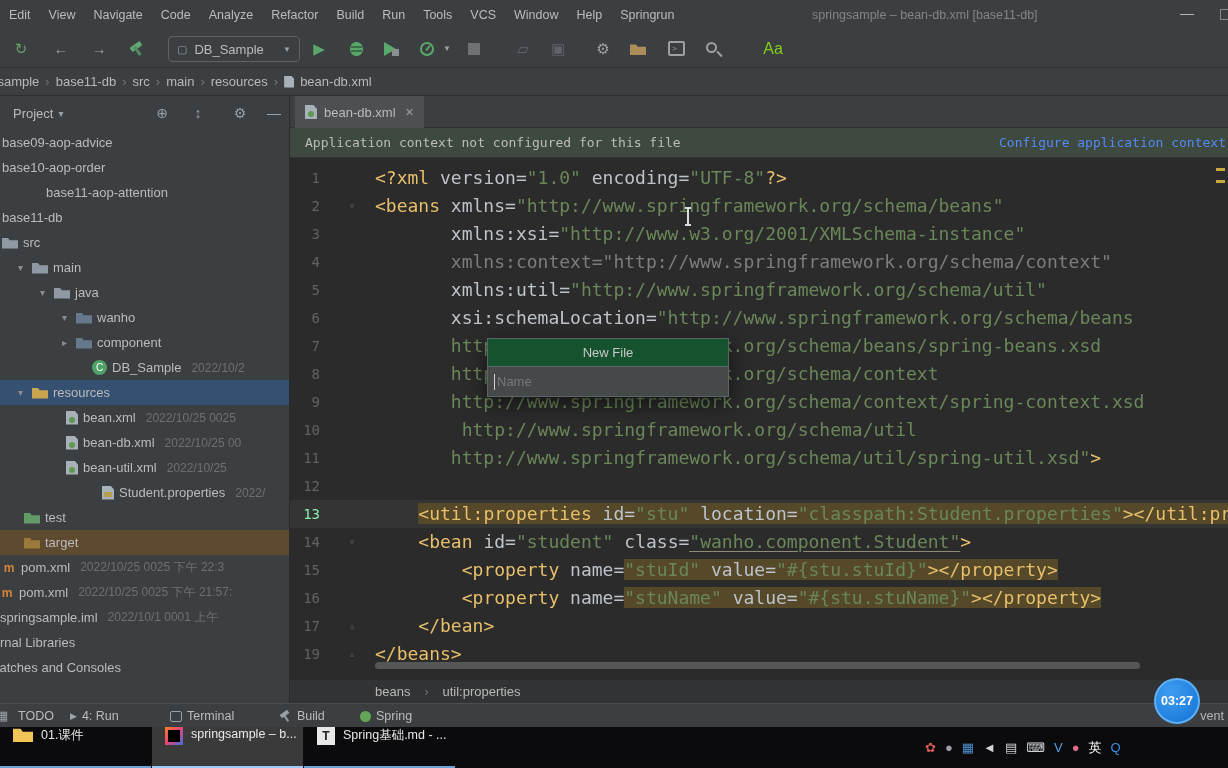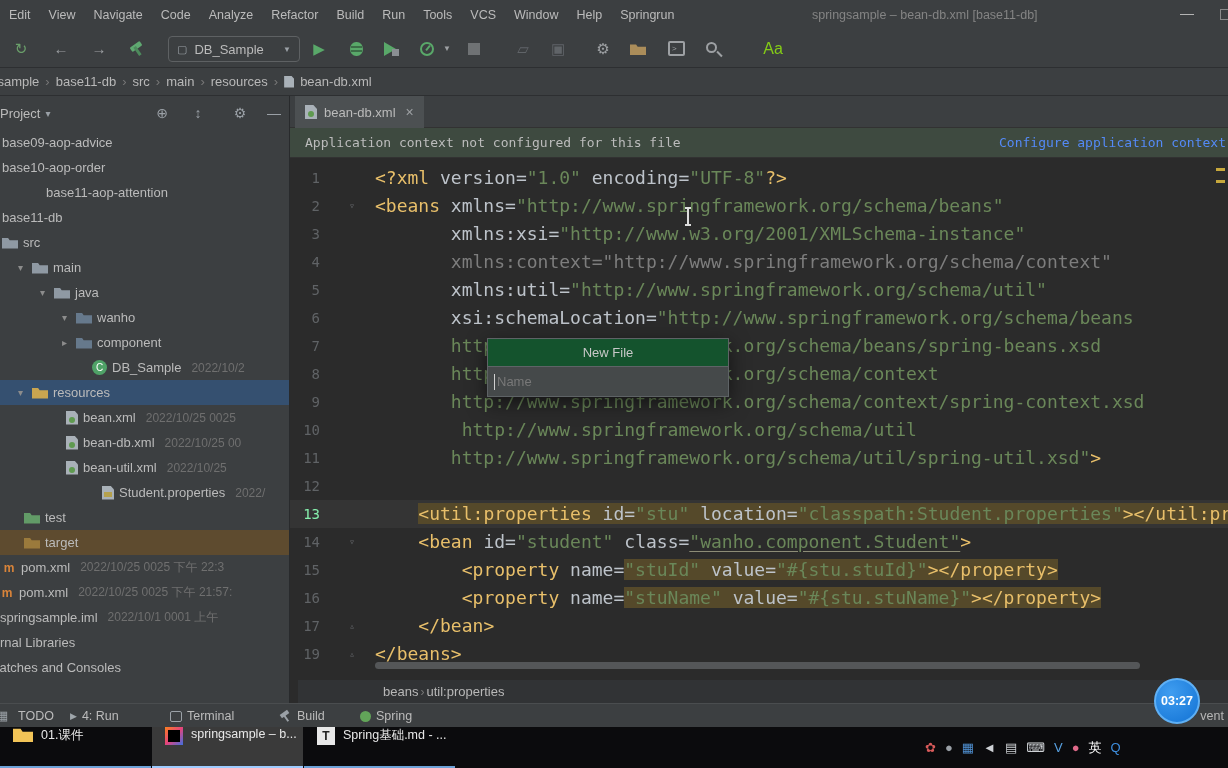--- a/index.html
+++ b/index.html
@@ -39,21 +39,21 @@
 
   
   .crumbbar{position:absolute;left:0;top:68px;width:100%;height:28px;background:#3c3f41;border-bottom:1px solid #2d2f31;display:flex;align-items:center;overflow:hidden}
   .crumb{padding:0 6px;font-size:13px;color:#b8b8b8;white-space:nowrap}
   .crumb-cut{margin-left:-44px}
   .crumb-sep{color:#777;font-size:13px}
   .crumb-file-icon{width:10px;height:12px;background:#a9b1b8;clip-path:polygon(0 0,70% 0,100% 28%,100% 100%,0 100%);position:relative;margin-left:6px;flex:none}
 
   
   .project{position:absolute;left:0;top:96px;width:290px;height:607px;background:#3c3f41;border-right:1px solid #282a2c;overflow:hidden}
-  .panel-header{position:relative;height:34px;display:flex;align-items:center;padding-left:0;font-size:13px;color:#bbbbbb}
+  .panel-header{position:relative;height:34px;display:flex;align-items:center;padding-left:13px;font-size:13px;color:#bbbbbb}
   .ph-caret{font-size:10px;color:#9aa0a6;margin-left:5px}
   .ph-ic{position:absolute;top:0;line-height:34px;color:#9aa0a6;font-size:14px;width:24px;text-align:center}
   .tree-row{height:25px;display:flex;align-items:center;font-size:13px;color:#bbbbbb;white-space:nowrap;overflow:hidden}
   .tree-row.selected{background:#355070}
   .tree-row.target{background:#5e4b2f}
   .tree-arrow{width:14px;flex:none;color:#8c8c8c;font-size:10px}
   .tree-icon{width:16px;height:12px;flex:none;margin-right:5px;clip-path:polygon(0 12%,38% 12%,48% 32%,100% 32%,100% 100%,0 100%)}
   .ic-folder{background:#8f99a3}
   .ic-pkg{background:#66798c}
   .ic-res{background:#c9a550}
@@ -82,21 +82,21 @@
   .ln-fold{width:16px;margin-left:24px;color:#606366;font-size:10px;flex:none;text-align:center}
   .ln-text{padding-left:15px;flex:none}
   .tg{color:#e8bf6a}.at{color:#bdc3ca}.st{color:#6a8759}.pl{color:#a9b7c6}.gr{color:#7d7d7d}
   .hl{background:#55492a}
   .u{text-decoration:underline;text-underline-offset:3px;text-decoration-color:#8c8c77}
   .hscroll{position:absolute;left:85px;right:88px;bottom:10px;height:7px;background:#595b5d;border-radius:4px;opacity:.9}
   .stripe-mark{position:absolute;right:3px;width:9px;height:3px;background:#c7a83c}
   .ibeam{position:absolute;left:397px;top:50px;width:2px;height:17px;background:#dcdcdc;z-index:4}
   .ibeam::before,.ibeam::after{content:"";position:absolute;left:-2px;width:6px;height:2px;background:#dcdcdc}
   .ibeam::before{top:-1px}.ibeam::after{bottom:-1px}
-  .ed-crumbs{position:absolute;left:8px;right:0;bottom:0;height:24px;background:#313335;border-top:1px solid #2b2b2b;display:flex;align-items:center;padding-left:85px;font-size:13px;color:#b8b8b8;gap:2px}
+  .ed-crumbs{position:absolute;left:0;right:0;bottom:0;height:24px;background:#313335;border-top:1px solid #2b2b2b;display:flex;align-items:center;padding-left:85px;font-size:13px;color:#b8b8b8;gap:14px}
   .ed-crumbs .crumb-sep{font-size:12px}
 
   
   .nf-popup{position:absolute;left:197px;top:180px;width:242px;background:#14532d;border:1px solid #5e6366;box-shadow:0 6px 20px rgba(0,0,0,.55);z-index:6}
   .nf-title{height:27px;line-height:27px;text-align:center;color:#c8c8c8;font-size:13px}
   .nf-field{height:30px;background:#45494a;border-top:1px solid #5e6366;display:flex;align-items:center;padding-left:6px}
   .nf-caret{width:1px;height:16px;background:#d0d0d0;margin-right:2px}
   .nf-ph{color:#787878;font-size:13px}
 
   

